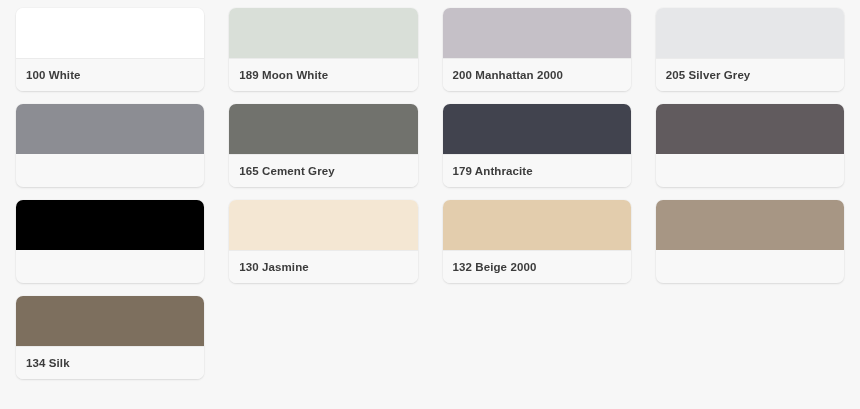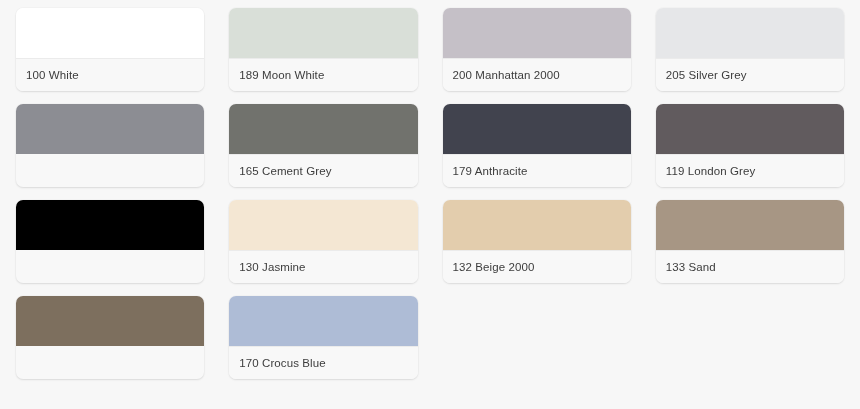--- a/index.html
+++ b/index.html
@@ -41,20 +41,21 @@
     flex: 0 0 50px;
   }
 
   .swatch-label-strip {
     flex: 1 1 auto;
     display: flex;
     align-items: center;
     padding: 0 10px;
     border-top: 1px solid rgba(0,0,0,0.05);
     background: #f8f8f8;
+    font-weight: bold;
   }
 
   .swatch-label {
     font-size: 11.5px;
     color: #3c3c3c;
     letter-spacing: 0.1px;
     line-height: 1.1;
     white-space: nowrap;
   }
 </style>
@@ -96,47 +97,38 @@
       </div>
     </div>
     <div class="swatch-card">
       <div class="swatch-color" style="background-color: rgb(65, 67, 78);"></div>
       <div class="swatch-label-strip">
         <span class="swatch-label">179 Anthracite</span>
       </div>
     </div>
     <div class="swatch-card">
       <div class="swatch-color" style="background-color: rgb(97, 91, 94);"></div>
-      <div class="swatch-label-strip">
-        <span class="swatch-label">119 London Grey</span>
-      </div>
     </div>
     <div class="swatch-card">
       <div class="swatch-color" style="background-color: rgb(0, 0, 0);"></div>
     </div>
     <div class="swatch-card">
       <div class="swatch-color" style="background-color: rgb(244, 231, 211);"></div>
       <div class="swatch-label-strip">
         <span class="swatch-label">130 Jasmine</span>
       </div>
     </div>
     <div class="swatch-card">
       <div class="swatch-color" style="background-color: rgb(227, 205, 173);"></div>
       <div class="swatch-label-strip">
         <span class="swatch-label">132 Beige 2000</span>
       </div>
     </div>
     <div class="swatch-card">
       <div class="swatch-color" style="background-color: rgb(167, 150, 132);"></div>
-      <div class="swatch-label-strip">
-        <span class="swatch-label">133 Sand</span>
-      </div>
     </div>
     <div class="swatch-card">
       <div class="swatch-color" style="background-color: rgb(125, 111, 94);"></div>
-    </div>
-    <div class="swatch-card">
-      <div class="swatch-color" style="background-color: rgb(174, 188, 214);"></div>
       <div class="swatch-label-strip">
-        <span class="swatch-label">170 Crocus Blue</span>
+        <span class="swatch-label">134 Silk</span>
       </div>
     </div>
   </div>
 
 </body></html>

